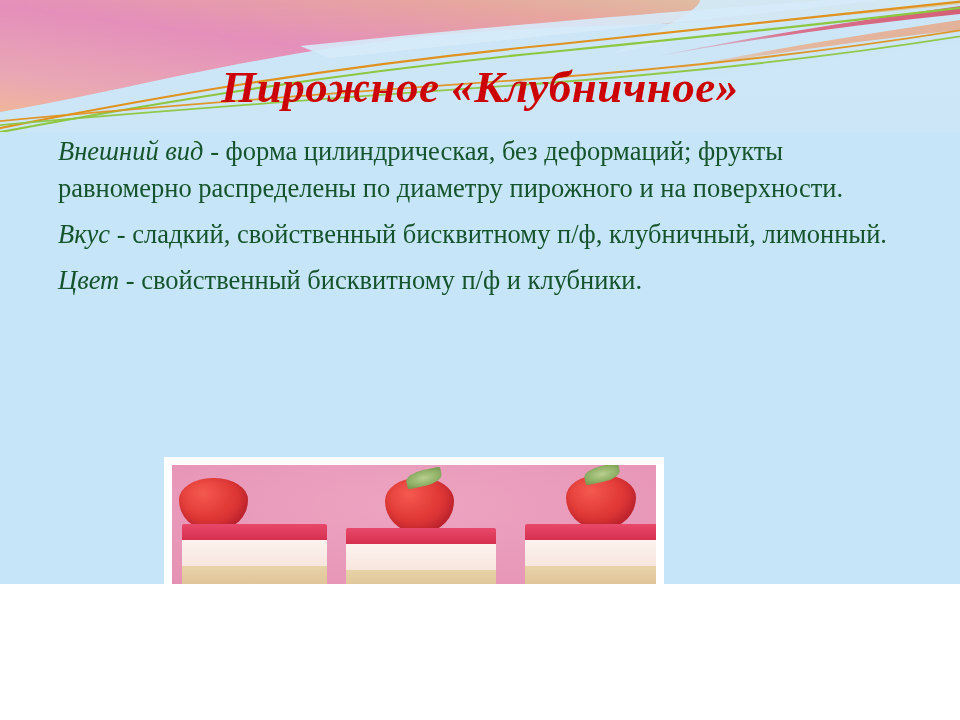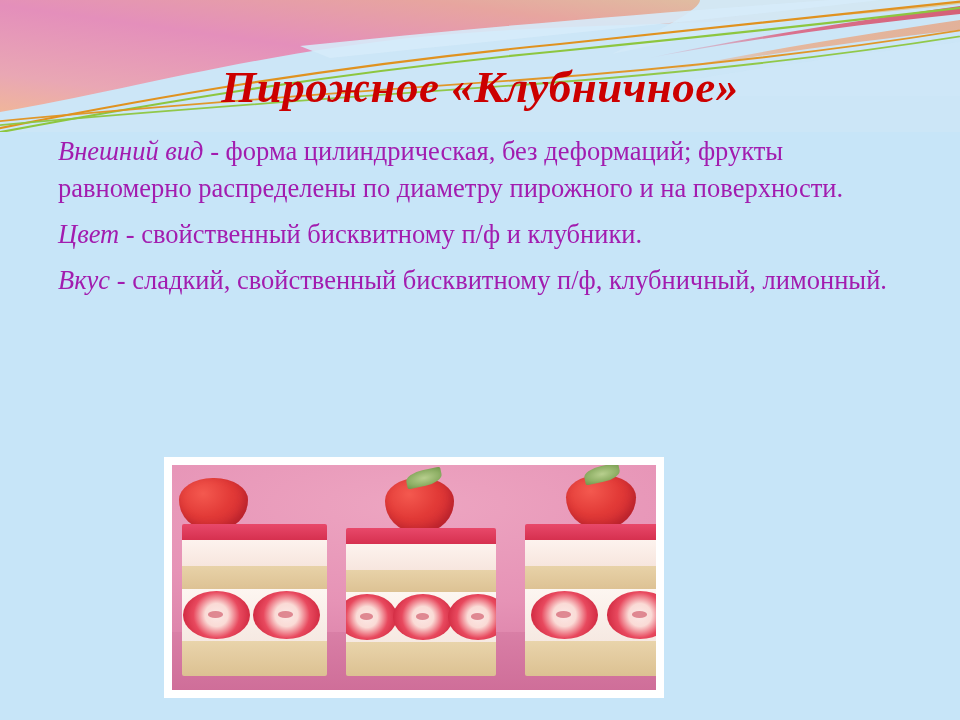--- a/index.html
+++ b/index.html
@@ -8,21 +8,21 @@
     padding: 0;
     background: #ffffff;
   }
   body {
     font-family: "Liberation Serif", "DejaVu Serif", serif;
   }
 
   .slide {
     position: relative;
     width: 960px;
-    height: 720px;
+    height: 584px;
     overflow: hidden;
     background: #c7e5f8;
   }
 
   
   .header-band {
     position: absolute;
     left: 0;
     top: 0;
     width: 960px;
@@ -52,21 +52,21 @@
     z-index: 5;
     white-space: nowrap;
   }
 
   
   .body-text {
     position: absolute;
     left: 58px;
     top: 133px;
     width: 856px;
-    color: #a21caf;
+    color: #14532d;
     font-size: 26.5px;
     line-height: 37px;
     z-index: 4;
   }
   .para {
     margin: 0 0 9px 0;
   }
   .para .lead {
     font-style: italic;
   }
@@ -221,25 +221,25 @@
 
   <div class="title no-select">Пирожное «Клубничное»</div>
 
   <div class="body-text">
 
     <p class="para">
       <span class="lead">Внешний вид</span><span> - форма цилиндрическая, без деформаций; фрукты равномерно распределены по диаметру пирожного и на поверхности.</span>
     </p>
 
     <p class="para">
+      <span class="lead">Вкус</span><span> - сладкий, свойственный бисквитному п/ф, клубничный, лимонный.</span>
+    </p>
+
+    <p class="para">
       <span class="lead">Цвет</span><span> - свойственный бисквитному п/ф и клубники.</span>
-    </p>
-
-    <p class="para">
-      <span class="lead">Вкус</span><span> - сладкий, свойственный бисквитному п/ф, клубничный, лимонный.</span>
     </p>
 
 
   </div>
 
   <div class="photo-frame">
     <div class="photo">
       <div class="photo-bg"></div>
       <div class="photo-floor"></div>
 

